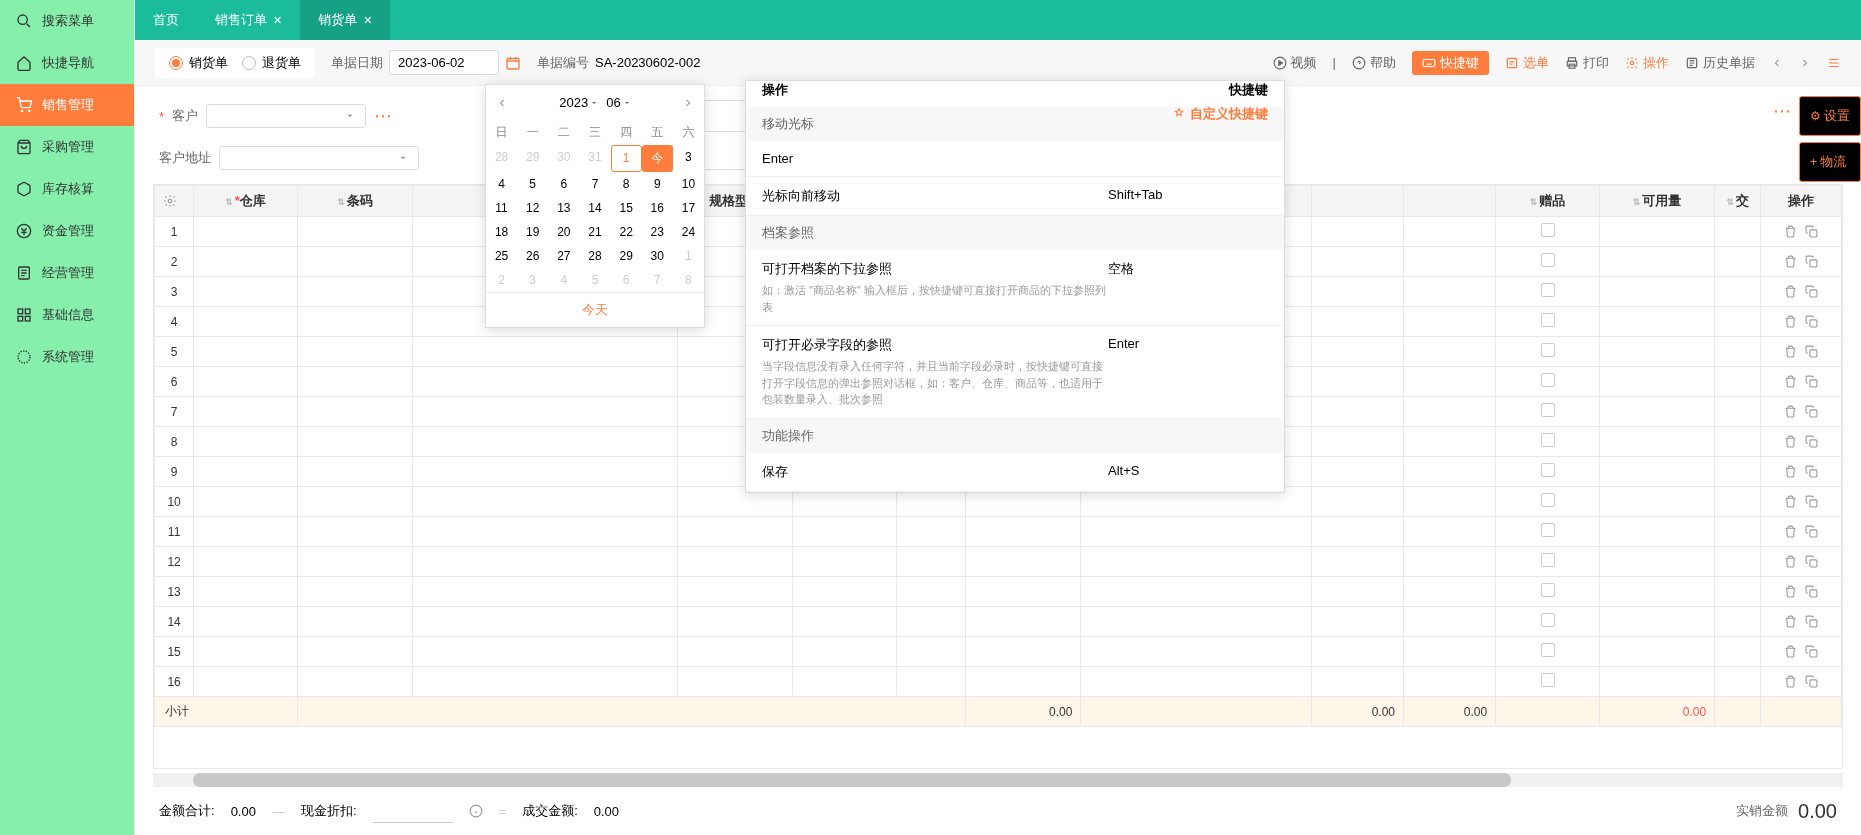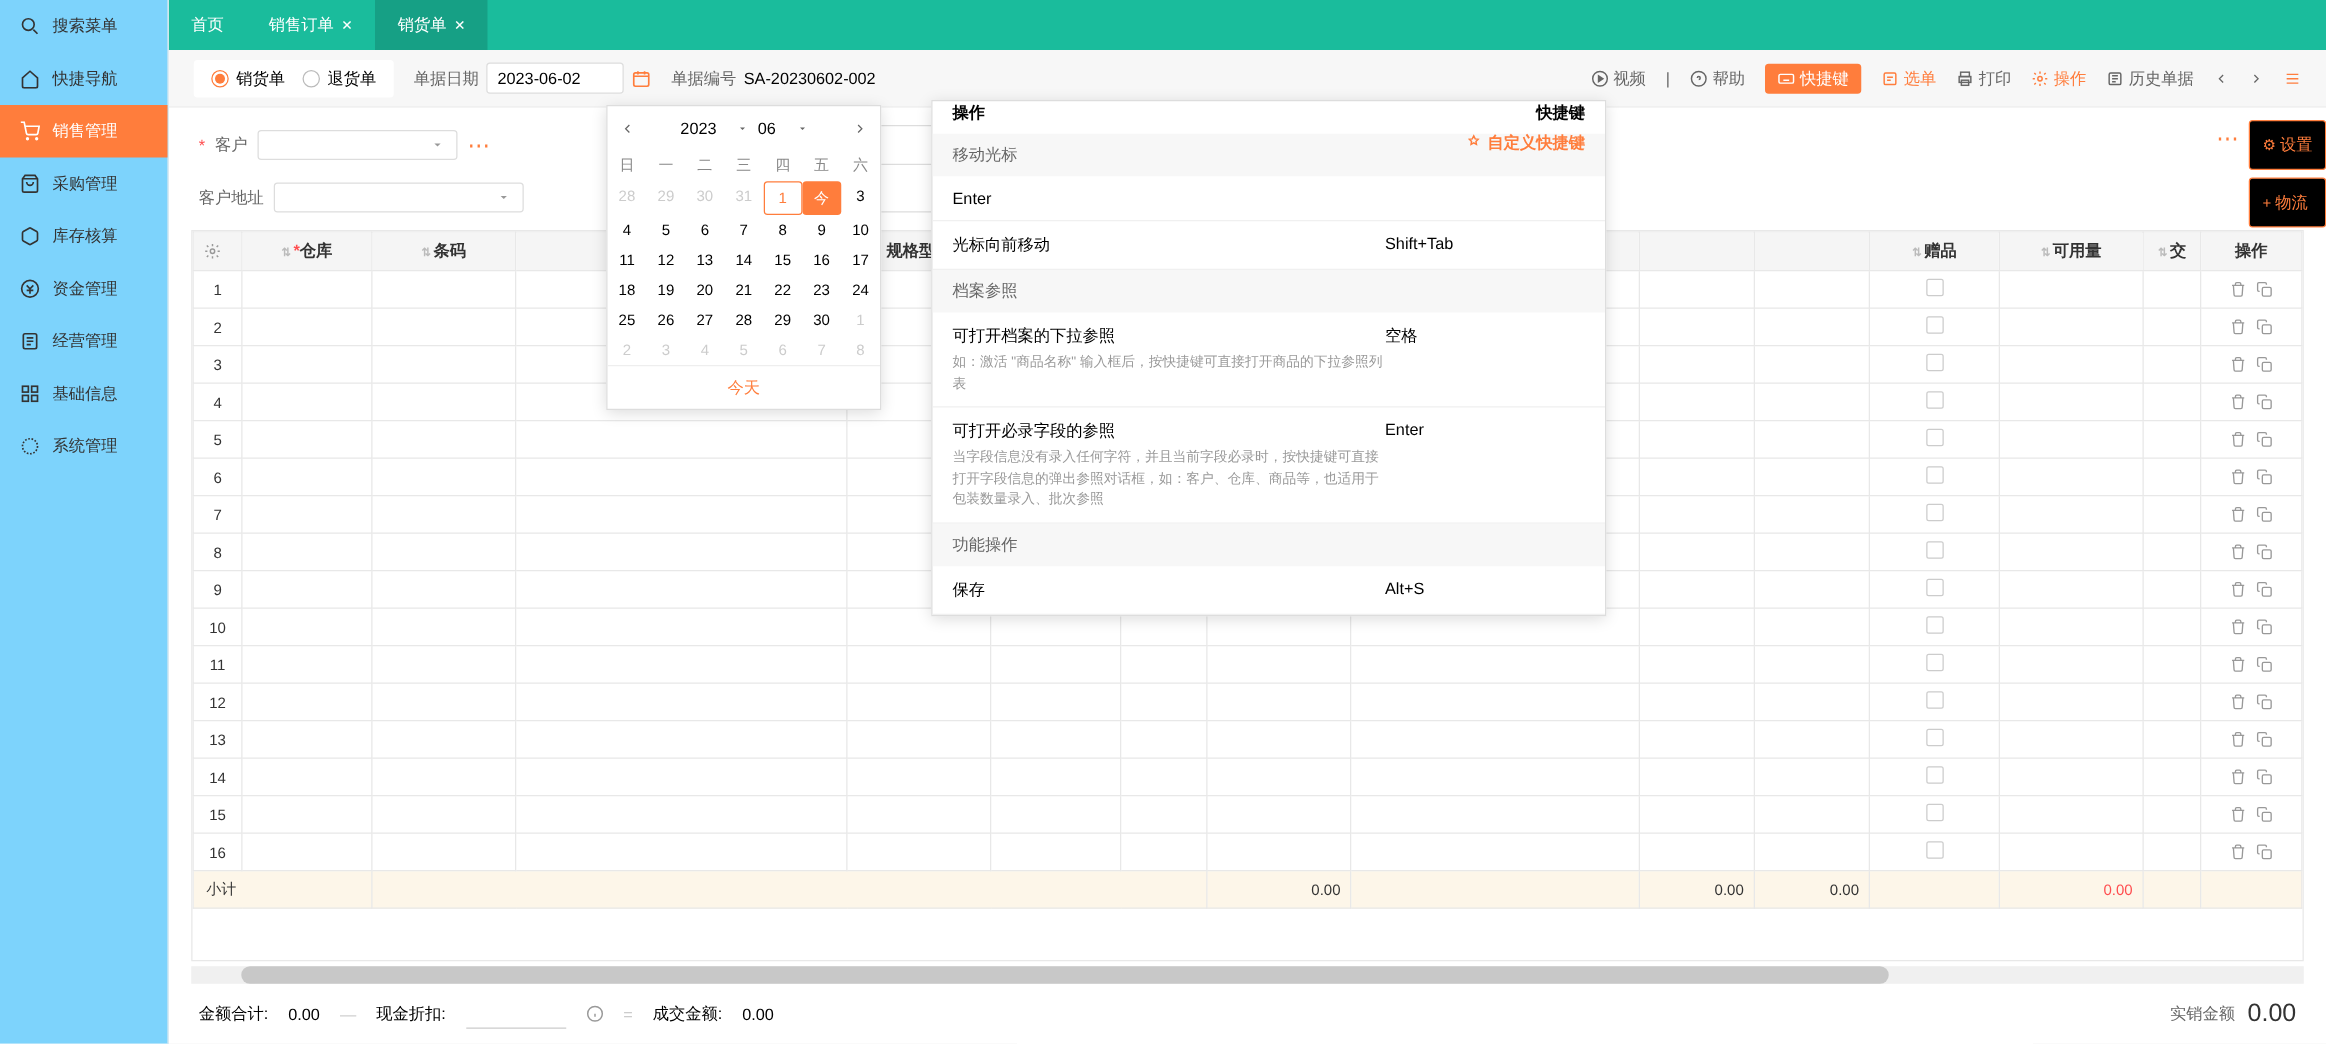--- a/index.html
+++ b/index.html
@@ -1,20 +1,20 @@
 <!DOCTYPE html>
 <html><head>
 <meta charset="utf-8">
 <style>
 *{margin:0;padding:0;box-sizing:border-box;font-family:"Microsoft YaHei",Arial,sans-serif;font-size:13px;}
 body{background:#f0f0f0;overflow:hidden;}
 .app{display:flex;height:835px;width:1861px;background:#fff;}
 
 
-.sidebar{width:135px;background:#7dd3fc;border-right:1px solid #eee;}
+.sidebar{width:135px;background:#86efac;border-right:1px solid #eee;}
 .sidebar-item{display:flex;align-items:center;padding:12px 16px;cursor:pointer;gap:10px;color:#333;}
 .sidebar-item.active{background:#ff7d3c;color:#fff;}
 .sb-icon{width:16px;height:16px;display:inline-flex;}
 
 
 .main{flex:1;display:flex;flex-direction:column;overflow:hidden;}
 
 
 .tabs{background:#1abc9c;height:40px;display:flex;align-items:center;padding:0;}
 .tab{padding:16px 18px;height:40px;display:flex;align-items:center;color:#fff;cursor:pointer;gap:6px;}
@@ -68,21 +68,21 @@
 .footer{padding:12px 24px;display:flex;align-items:center;gap:16px;}
 .footer .sep{color:#ccc;}
 .footer-right{margin-left:auto;display:flex;align-items:center;gap:10px;}
 .big-num{font-size:20px;color:#333;}
 
 
 .calendar{position:absolute;top:44px;left:350px;width:220px;background:#fff;border:1px solid #ddd;box-shadow:0 2px 12px rgba(0,0,0,.15);z-index:50;}
 .cal-head{display:flex;justify-content:space-between;align-items:center;padding:10px;}
 .cal-nav{cursor:pointer;color:#666;}
 .cal-title{display:flex;gap:8px;}
-.cal-sel{display:flex;align-items:center;gap:17px;}
+.cal-sel{display:flex;align-items:center;gap:2px;}
 .cal-grid{display:grid;grid-template-columns:repeat(7,1fr);text-align:center;}
 .cal-wd{font-size:12px;color:#888;padding:4px 0;}
 .cal-day{font-size:12px;padding:5px 0;cursor:pointer;}
 .cal-day.other{color:#ccc;}
 .cal-day.today{background:#ff7d3c;color:#fff;border-radius:3px;}
 .cal-day.sel{border:1px solid #ff7d3c;border-radius:3px;color:#ff7d3c;}
 .cal-footer{text-align:center;padding:8px;color:#ff7d3c;cursor:pointer;border-top:1px solid #eee;}
 
 
 .shortcut-pop{position:absolute;top:80px;left:745px;width:540px;background:#fff;border:1px solid #ddd;box-shadow:0 2px 12px rgba(0,0,0,.15);z-index:60;max-height:450px;overflow:auto;}

